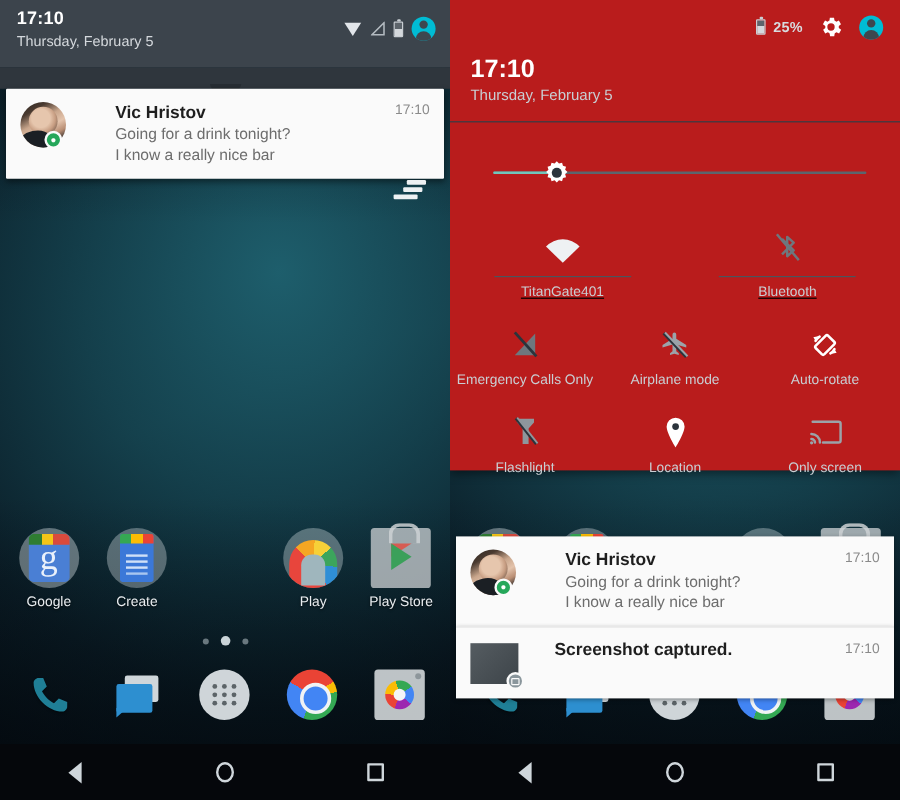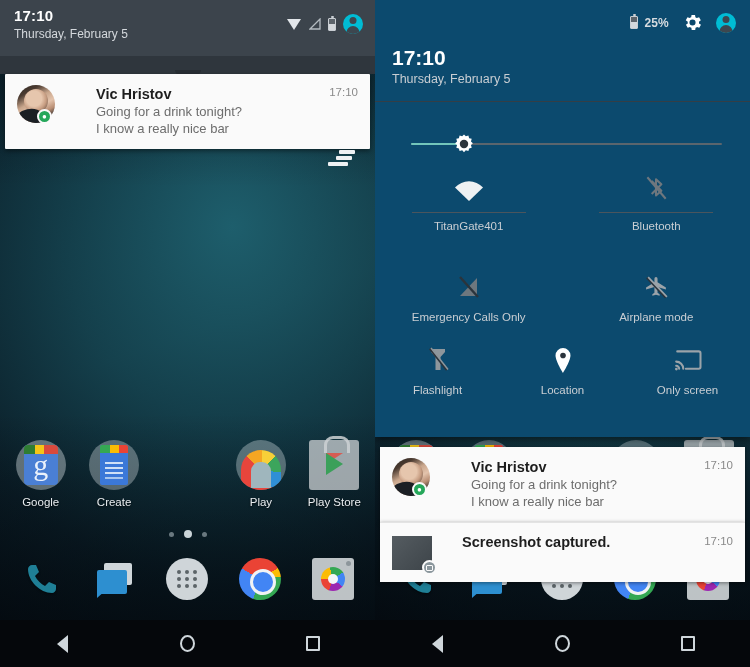--- a/index.html
+++ b/index.html
@@ -138,38 +138,38 @@
 
   
   .navbar{ position:absolute;left:0;right:0;bottom:0;height:47px;background:#05070b; display:flex;align-items:center;z-index:9;}
   .navbtn{ flex:1; display:flex;justify-content:center;align-items:center;}
   .nav-back{ width:0;height:0;border-right:11px solid #cfd6db;border-top:9px solid transparent;border-bottom:9px solid transparent;}
   .nav-home{ width:15px;height:17px;border:2px solid #cfd6db;border-radius:50%;}
   .nav-rec{ width:14px;height:15px;border:2px solid #cfd6db;border-radius:1px;}
 
   
   .qs-panel{
-    position:absolute; top:0;left:0; width:375px; height:437px;
-    background:#0c4a6e; z-index:7;
+    position:absolute; top:0;left:0; width:375px; height:392px;
+    background:#b91c1c; z-index:7;
     box-shadow:0 3px 8px rgba(0,0,0,.5);
   }
   .qs-header{ height:102px; position:relative; border-bottom:1px solid #343e46;}
   .qs-topicons{ position:absolute; right:14px; top:12px; display:flex;align-items:center;gap:13px;}
   .qs-batt{ display:flex;align-items:center;gap:6px;}
   .qs-batt-pct{ color:#d7dbdf; font-size:12px; font-weight:bold; letter-spacing:.2px;}
   .ico-gear{ width:21px;height:21px; position:relative;}
   .qs-time{ position:absolute; left:17px; top:46px; color:#fff; font-size:21px; font-weight:bold; line-height:24px;}
   .qs-date{ position:absolute; left:17px; top:72px; color:#c9ced3; font-size:12.5px;}
 
   .brightness{ position:absolute; left:36px; right:28px; top:142px; height:4px; }
   .bright-track{ position:absolute; left:0;right:0;top:1px;height:2px;background:#5b656d;border-radius:2px;}
   .bright-fill{ position:absolute; left:0;top:1px;height:2px;background:#73c6bb;border-radius:2px;}
   .bright-thumb{ position:absolute; top:-9px; width:22px;height:22px; transform:translateX(-11px);}
 
-  .qs-rowA{ position:absolute; left:0;right:0; top:166px; display:flex;}
+  .qs-rowA{ position:absolute; left:0;right:0; top:184px; display:flex;text-decoration:underline;}
   .qs-half{ flex:1; display:flex;flex-direction:column;align-items:center; }
   .qs-half .ic{ height:36px; display:flex;align-items:flex-end;justify-content:center;}
   .qs-half .rule{ width:114px;height:1px;background:#4b555d; margin:10px 0 7px;}
   .qs-half .lbl{ color:#c9ced3; font-size:11.5px;}
 
   .qs-grid{ position:absolute; left:0;right:0; top:272px; }
   .qs-row{ display:flex; margin-bottom:22px;}
   .qs-tile{ flex:1; display:flex;flex-direction:column;align-items:center;gap:9px;}
   .qs-tile .ic{ height:30px;display:flex;align-items:center;justify-content:center;}
   .qs-tile .lbl{ color:#c9ced3; font-size:11.5px; white-space:nowrap;}
@@ -431,20 +431,32 @@
           <div class="qs-tile">
             <div class="ic">
               <svg width="25" height="25" viewBox="0 0 24 24">
                 <path d="M21 14v-2l-8-5V3.5a1.5 1.5 0 0 0-3 0V7l-8 5v2l8-2.5V17l-2 1.5V20l3.5-1 3.5 1v-1.5L13 17v-5.5z" fill="#9ba3a9"></path>
                 <line x1="3" y1="2.5" x2="21" y2="21.5" stroke="#2b343c" stroke-width="2.6"></line>
                 <line x1="4" y1="2" x2="22" y2="21" stroke="#9ba3a9" stroke-width="1.6"></line>
               </svg>
             </div>
             <div class="lbl">Airplane mode</div>
           </div>
+          <div class="qs-tile">
+            <div class="ic">
+              <svg width="27" height="27" viewBox="0 0 24 24">
+                <rect x="7.5" y="5.5" width="9" height="13" rx="1.4" transform="rotate(45 12 12)" fill="none" stroke="#ffffff" stroke-width="1.9"></rect>
+                <path d="M5 9a8 8 0 0 1 3-3.2" fill="none" stroke="#ffffff" stroke-width="1.9" stroke-linecap="round"></path>
+                <path d="M19 15a8 8 0 0 1-3 3.2" fill="none" stroke="#ffffff" stroke-width="1.9" stroke-linecap="round"></path>
+                <polygon points="3.4,6.2 7.6,5.4 5.2,9.2" fill="#ffffff"></polygon>
+                <polygon points="20.6,17.8 16.4,18.6 18.8,14.8" fill="#ffffff"></polygon>
+              </svg>
+            </div>
+            <div class="lbl">Auto-rotate</div>
+          </div>
         </div>
 
         <div class="qs-row">
           <div class="qs-tile">
             <div class="ic">
               <svg width="22" height="26" viewBox="0 0 20 26">
                 <path d="M3 2h14v3l-4.5 5v13h-5V10L3 5z" fill="#8e969c"></path>
                 <line x1="2" y1="1.5" x2="19" y2="23" stroke="#2b343c" stroke-width="2.6"></line>
                 <line x1="3" y1="1" x2="20" y2="22.5" stroke="#8e969c" stroke-width="1.5"></line>
               </svg>

